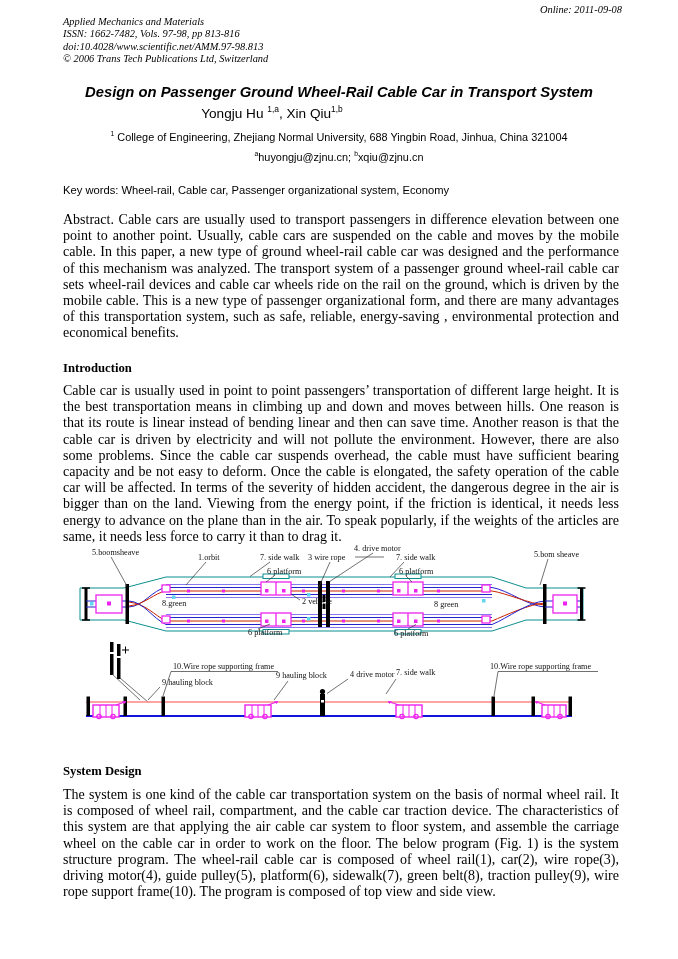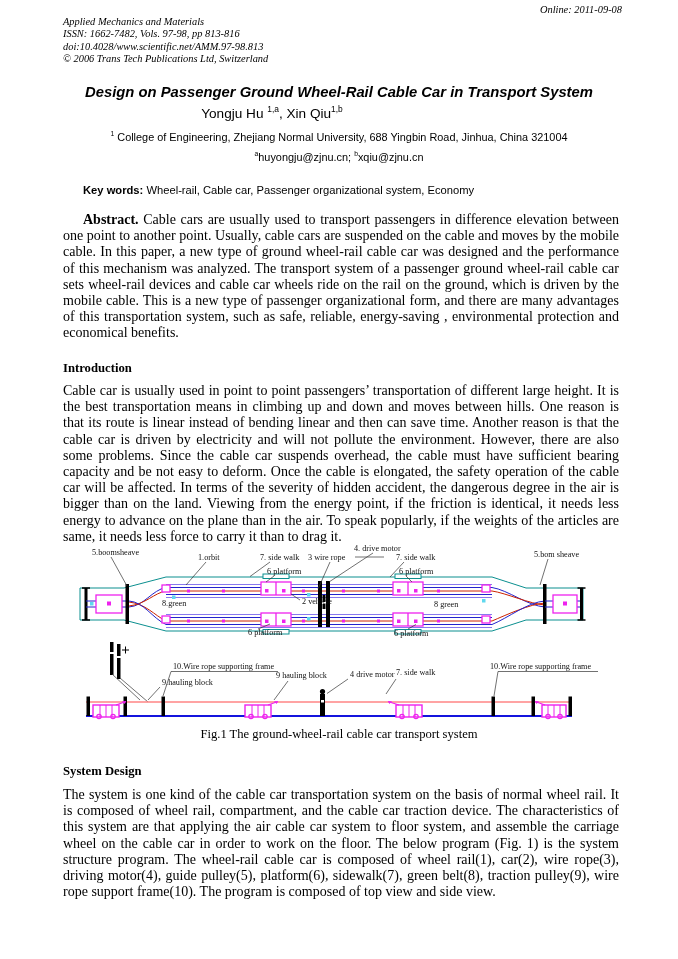--- a/index.html
+++ b/index.html
@@ -10,21 +10,21 @@
   .sans{font-family:"Liberation Sans",sans-serif;}
   .title{font-size:14.8px;font-weight:bold;text-align:center;width:678px;font-style:italic;}
   .authors{font-size:13.6px;text-align:center;width:544px;}
   .affil{font-size:10.9px;text-align:center;width:678px;}
   .emails{font-size:10.9px;text-align:center;width:678px;}
   .kw{font-size:11.2px;left:63px;width:556px;}
   .body-par{font-size:14px;line-height:16.2px;text-align:justify;left:63px;width:556px;}
   .heading{font-size:12.7px;font-weight:bold;left:63px;}
   .caption{font-size:12.6px;text-align:center;width:678px;}
   sup{font-size:0.62em;line-height:0;}
-  b{font-weight:bold;margin-left:20px;}
+  b{font-weight:normal;}
   svg text{font-family:"Liberation Serif",serif;font-size:8.2px;fill:#111;}
   .tealline{stroke:#0b8f8f;stroke-width:1;fill:none;}
 </style>
 </head>
 <body>
 
 <div class="page">
 
   <div class="abs serif-it" style="left:63px;top:16px;">
     <div>Applied Mechanics and Materials</div>
@@ -288,18 +288,17 @@
         <text x="84" y="141">9.hauling block</text>
         <text x="95" y="125">10.Wire rope supporting frame</text>
         <text x="198" y="134">9 hauling block</text>
         <text x="272" y="133">4 drive motor</text>
         <text x="318" y="131">7. side walk</text>
         <text x="412" y="125">10.Wire rope supporting frame</text>
       </g>
     </g>
   </svg>
 
-  <div class="abs caption" style="top:727px;">Fig.1  The ground-wheel-rail cable car transport system</div>
 
   <div class="abs heading" style="top:764px;">System Design</div>
   <div class="abs body-par" style="top:787px;">The system is one kind of the cable car transportation system on the basis of normal wheel rail. It is composed of wheel rail, compartment, and the cable car traction device. The characteristics of this system are that applying the air cable car system to floor system, and assemble the carriage wheel on the cable car in order to work on the floor. The below program (Fig. 1) is the system structure program. The wheel-rail cable car is composed of wheel rail(1), car(2), wire rope(3), driving motor(4), guide pulley(5), platform(6), sidewalk(7), green belt(8), traction pulley(9), wire rope support frame(10). The program is composed of top view and side view.</div>
 
 </div>
 
 </body></html>

